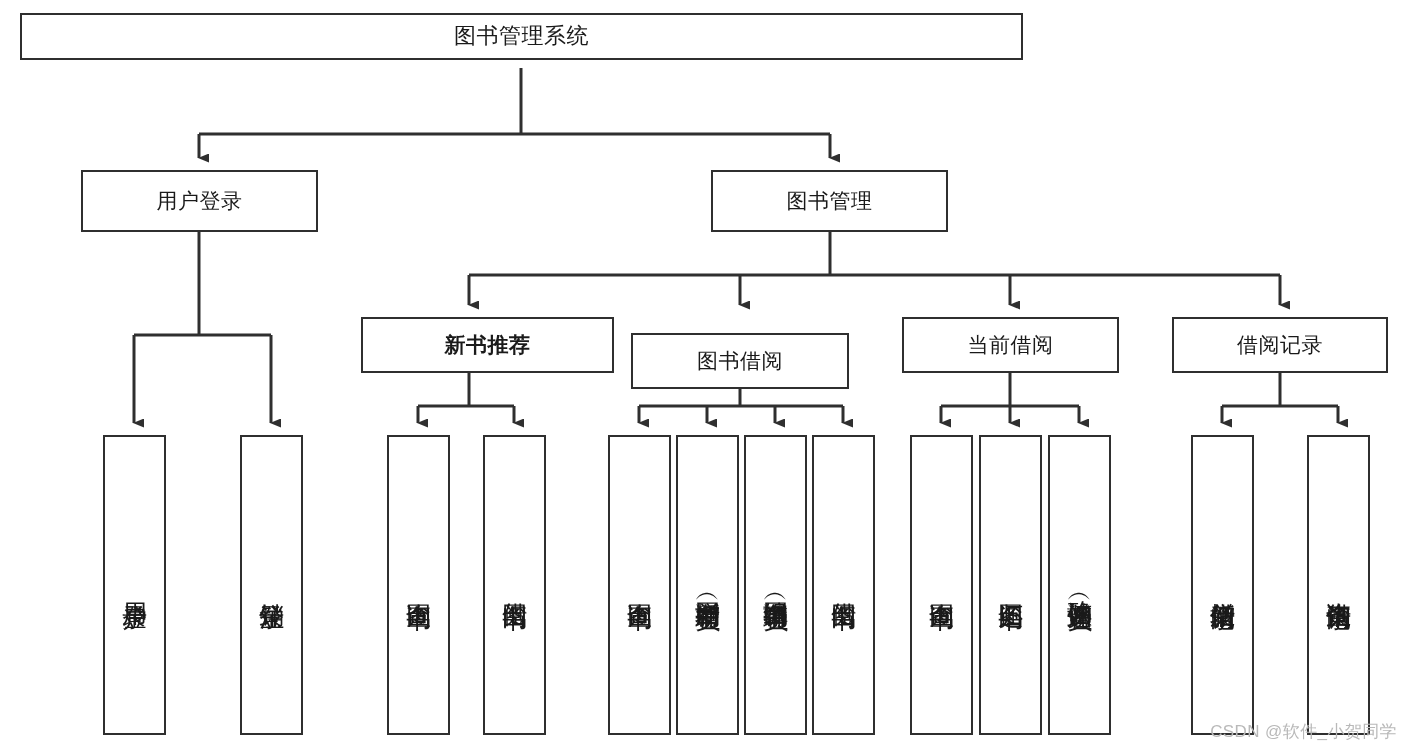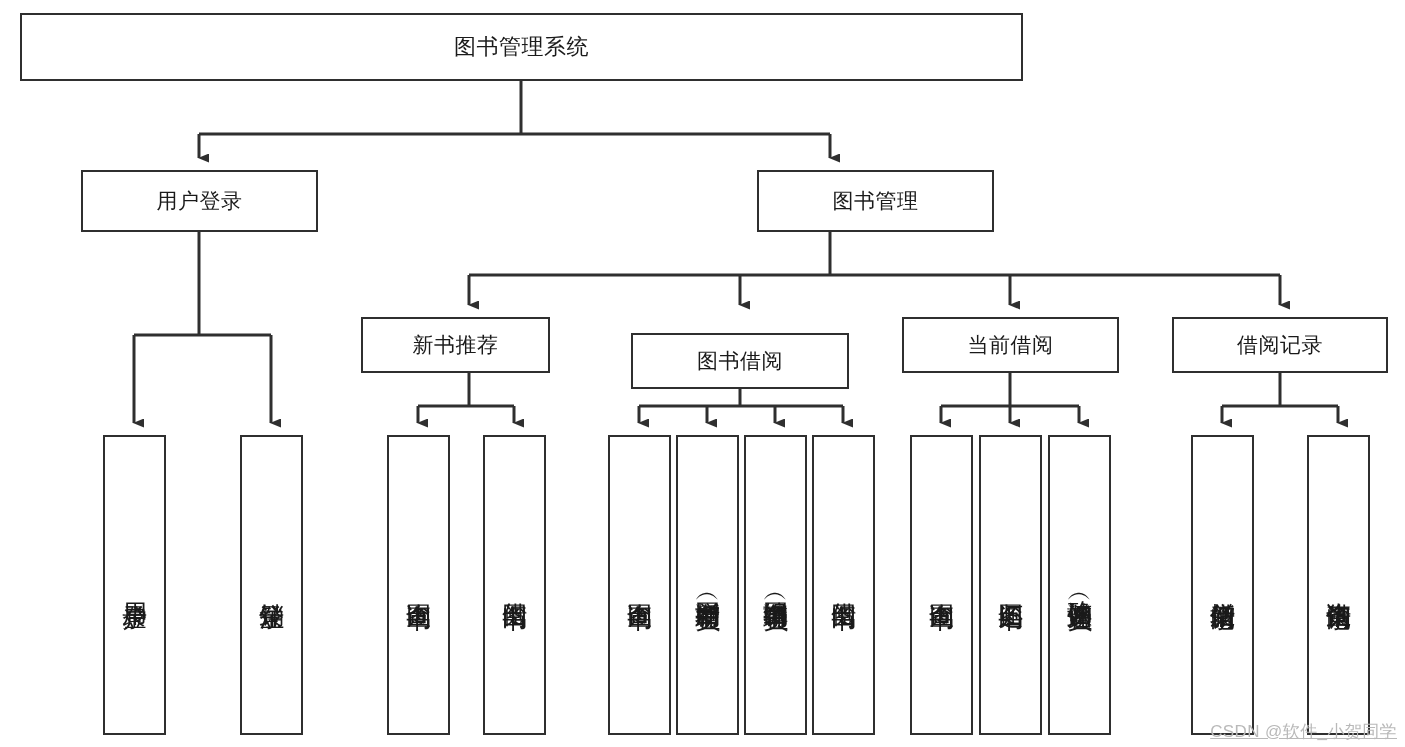--- a/index.html
+++ b/index.html
@@ -61,21 +61,20 @@
     max-height: 278px;
   }
   #watermark {
     position: absolute;
     right: 8px;
     bottom: 4px;
     font-size: 17px;
     color: #b9b9b9;
     white-space: nowrap;
     letter-spacing: 0.4px;
-    text-decoration: underline;
   }
 </style>
 </head>
 <body>
 
 <div id="canvas">
 
   <svg class="wires" viewBox="0 0 1405 747">
     <defs>
       <marker id="arrow" markerWidth="10" markerHeight="12" refX="4.5" refY="10" orient="auto" markerUnits="userSpaceOnUse">
@@ -119,32 +118,32 @@
       <path d="M1010,406 L1010,423" marker-end="url(#arrow)"></path>
       <path d="M1079,406 L1079,423" marker-end="url(#arrow)"></path>
 
       <path d="M1280,373 L1280,406"></path>
       <path d="M1222,406 L1338,406"></path>
       <path d="M1222,406 L1222,423" marker-end="url(#arrow)"></path>
       <path d="M1338,406 L1338,423" marker-end="url(#arrow)"></path>
     </g>
   </svg>
 
-  <div class="node horiz root" style="left:20px; top:13px; width:1003px; height:68px;">
+  <div class="node horiz root" style="left:20px; top:13px; width:1003px; height:47px;">
     <span class="lbl">图书管理系统</span>
   </div>
 
   <div class="node horiz" style="left:81px; top:170px; width:237px; height:62px;">
     <span class="lbl">用户登录</span>
   </div>
-  <div class="node horiz" style="left:711px; top:170px; width:237px; height:62px;margin-left:46px;">
+  <div class="node horiz" style="left:711px; top:170px; width:237px; height:62px;">
     <span class="lbl">图书管理</span>
   </div>
 
-  <div class="node horiz" style="left:361px; top:317px; width:189px; height:56px;">
+  <div class="node horiz" style="left:361px; top:317px; width:253px; height:56px;font-weight:bold;">
     <span class="lbl">新书推荐</span>
   </div>
   <div class="node horiz" style="left:631px; top:317px; width:218px; height:56px;margin-top:16px;">
     <span class="lbl">图书借阅</span>
   </div>
   <div class="node horiz" style="left:902px; top:317px; width:217px; height:56px;align-items:center;">
     <span class="lbl">当前借阅</span>
   </div>
   <div class="node horiz" style="left:1172px; top:317px; width:216px; height:56px;">
     <span class="lbl">借阅记录</span>

